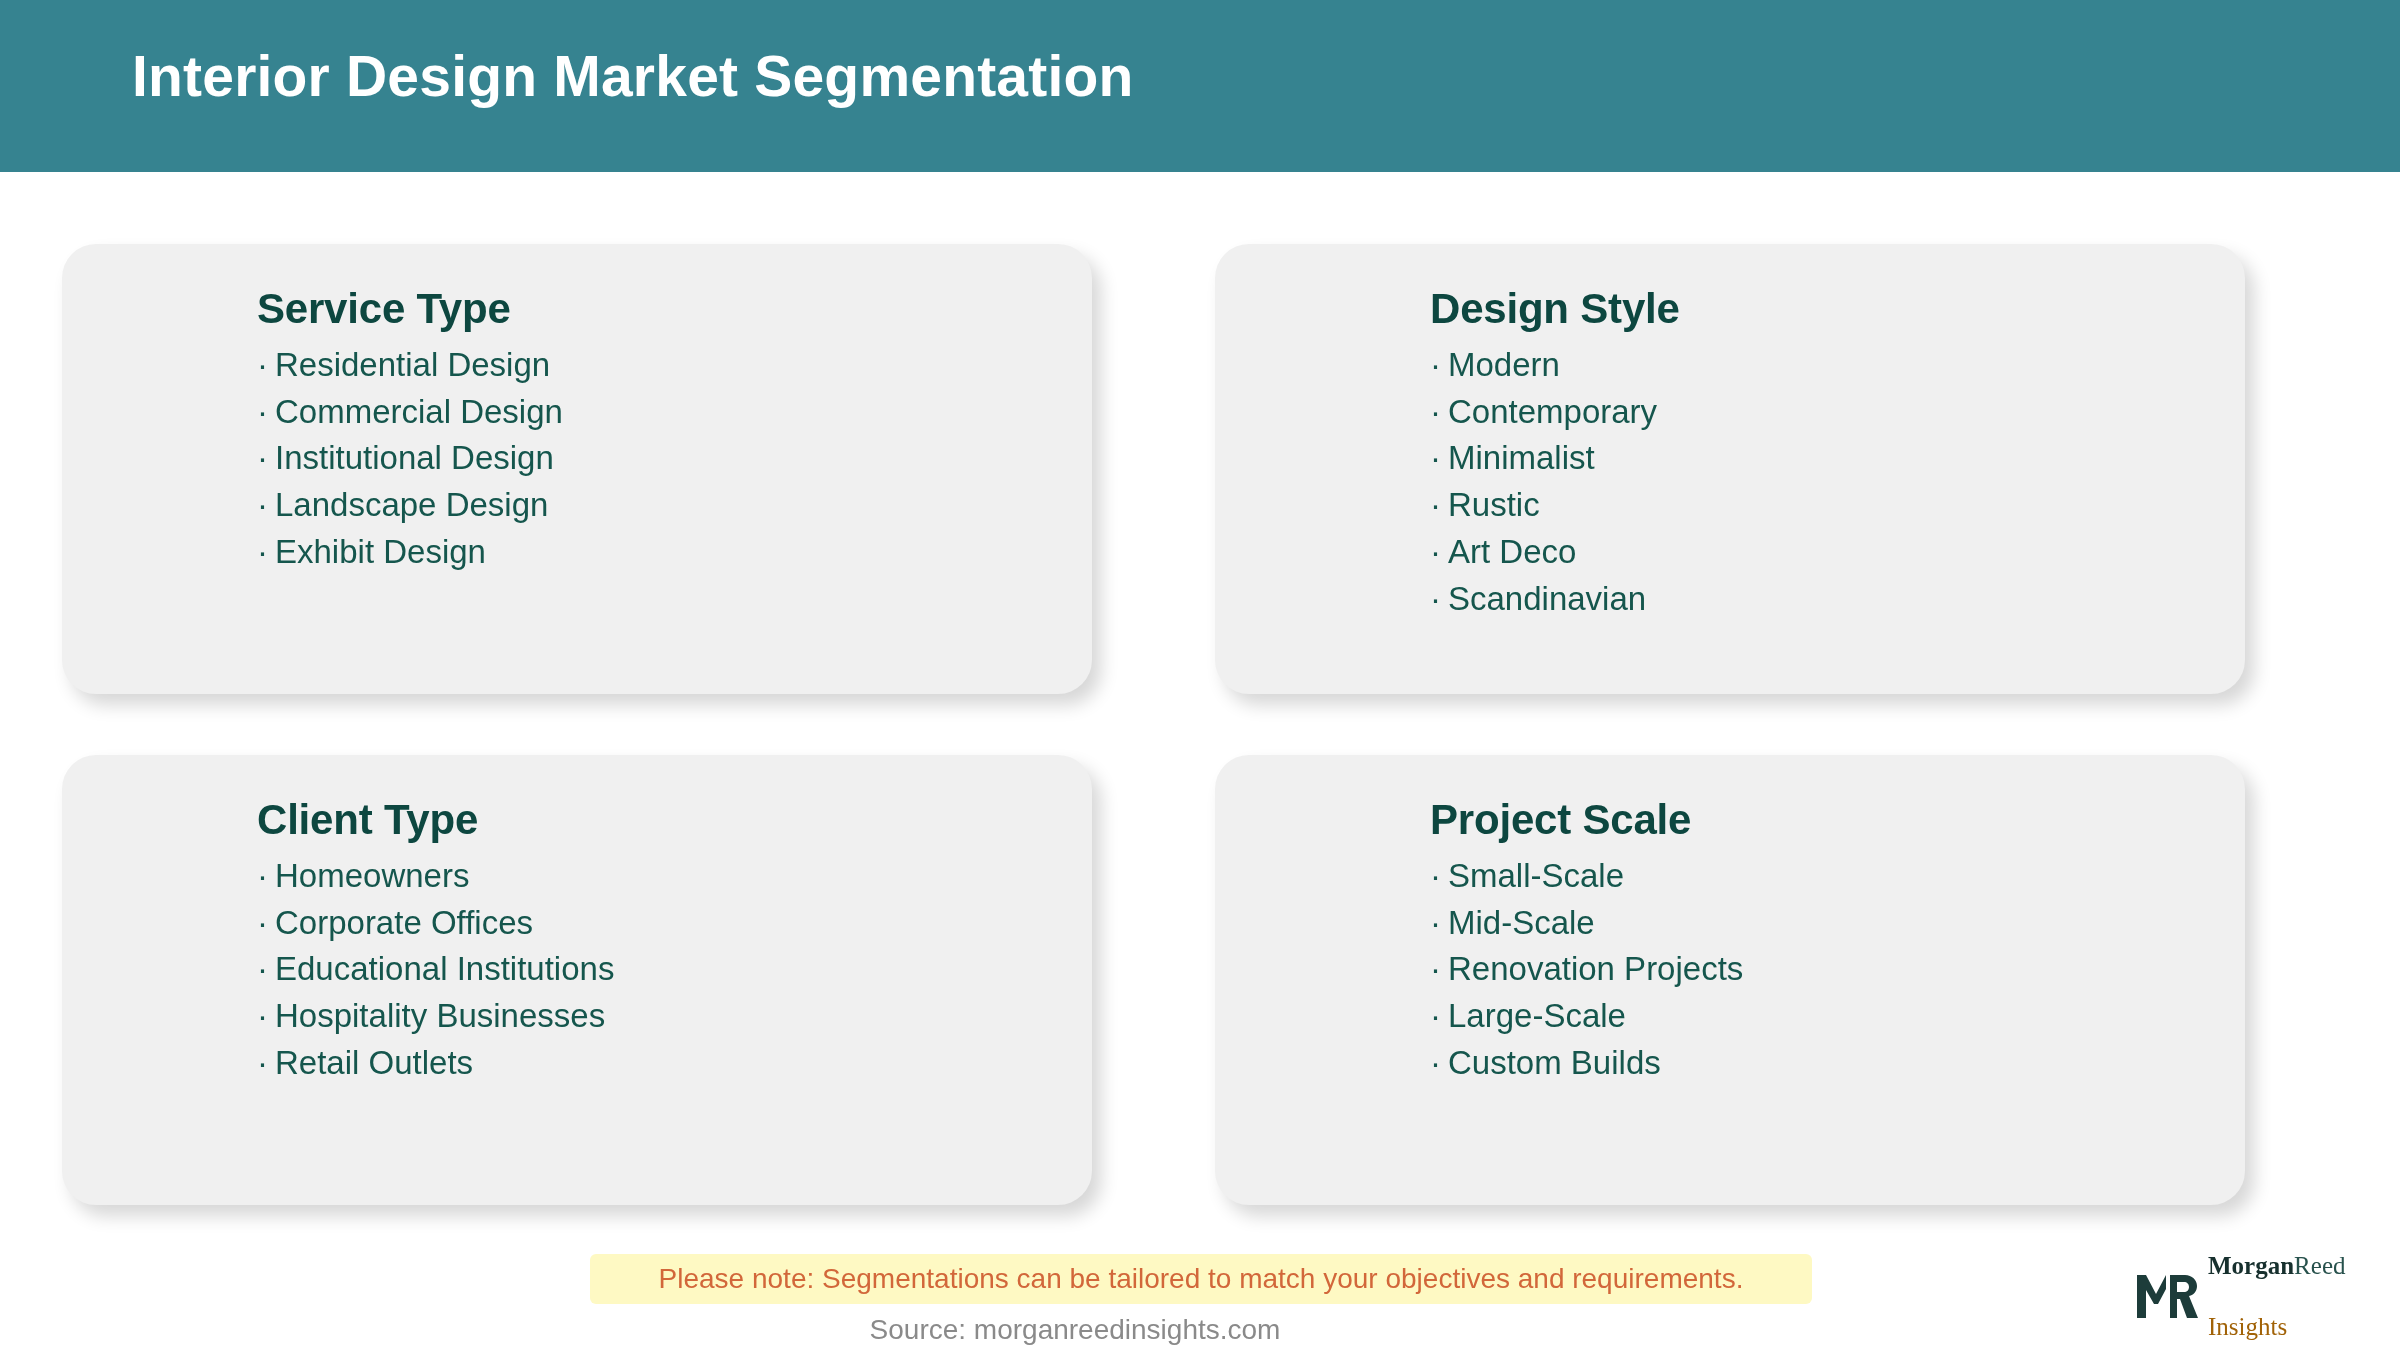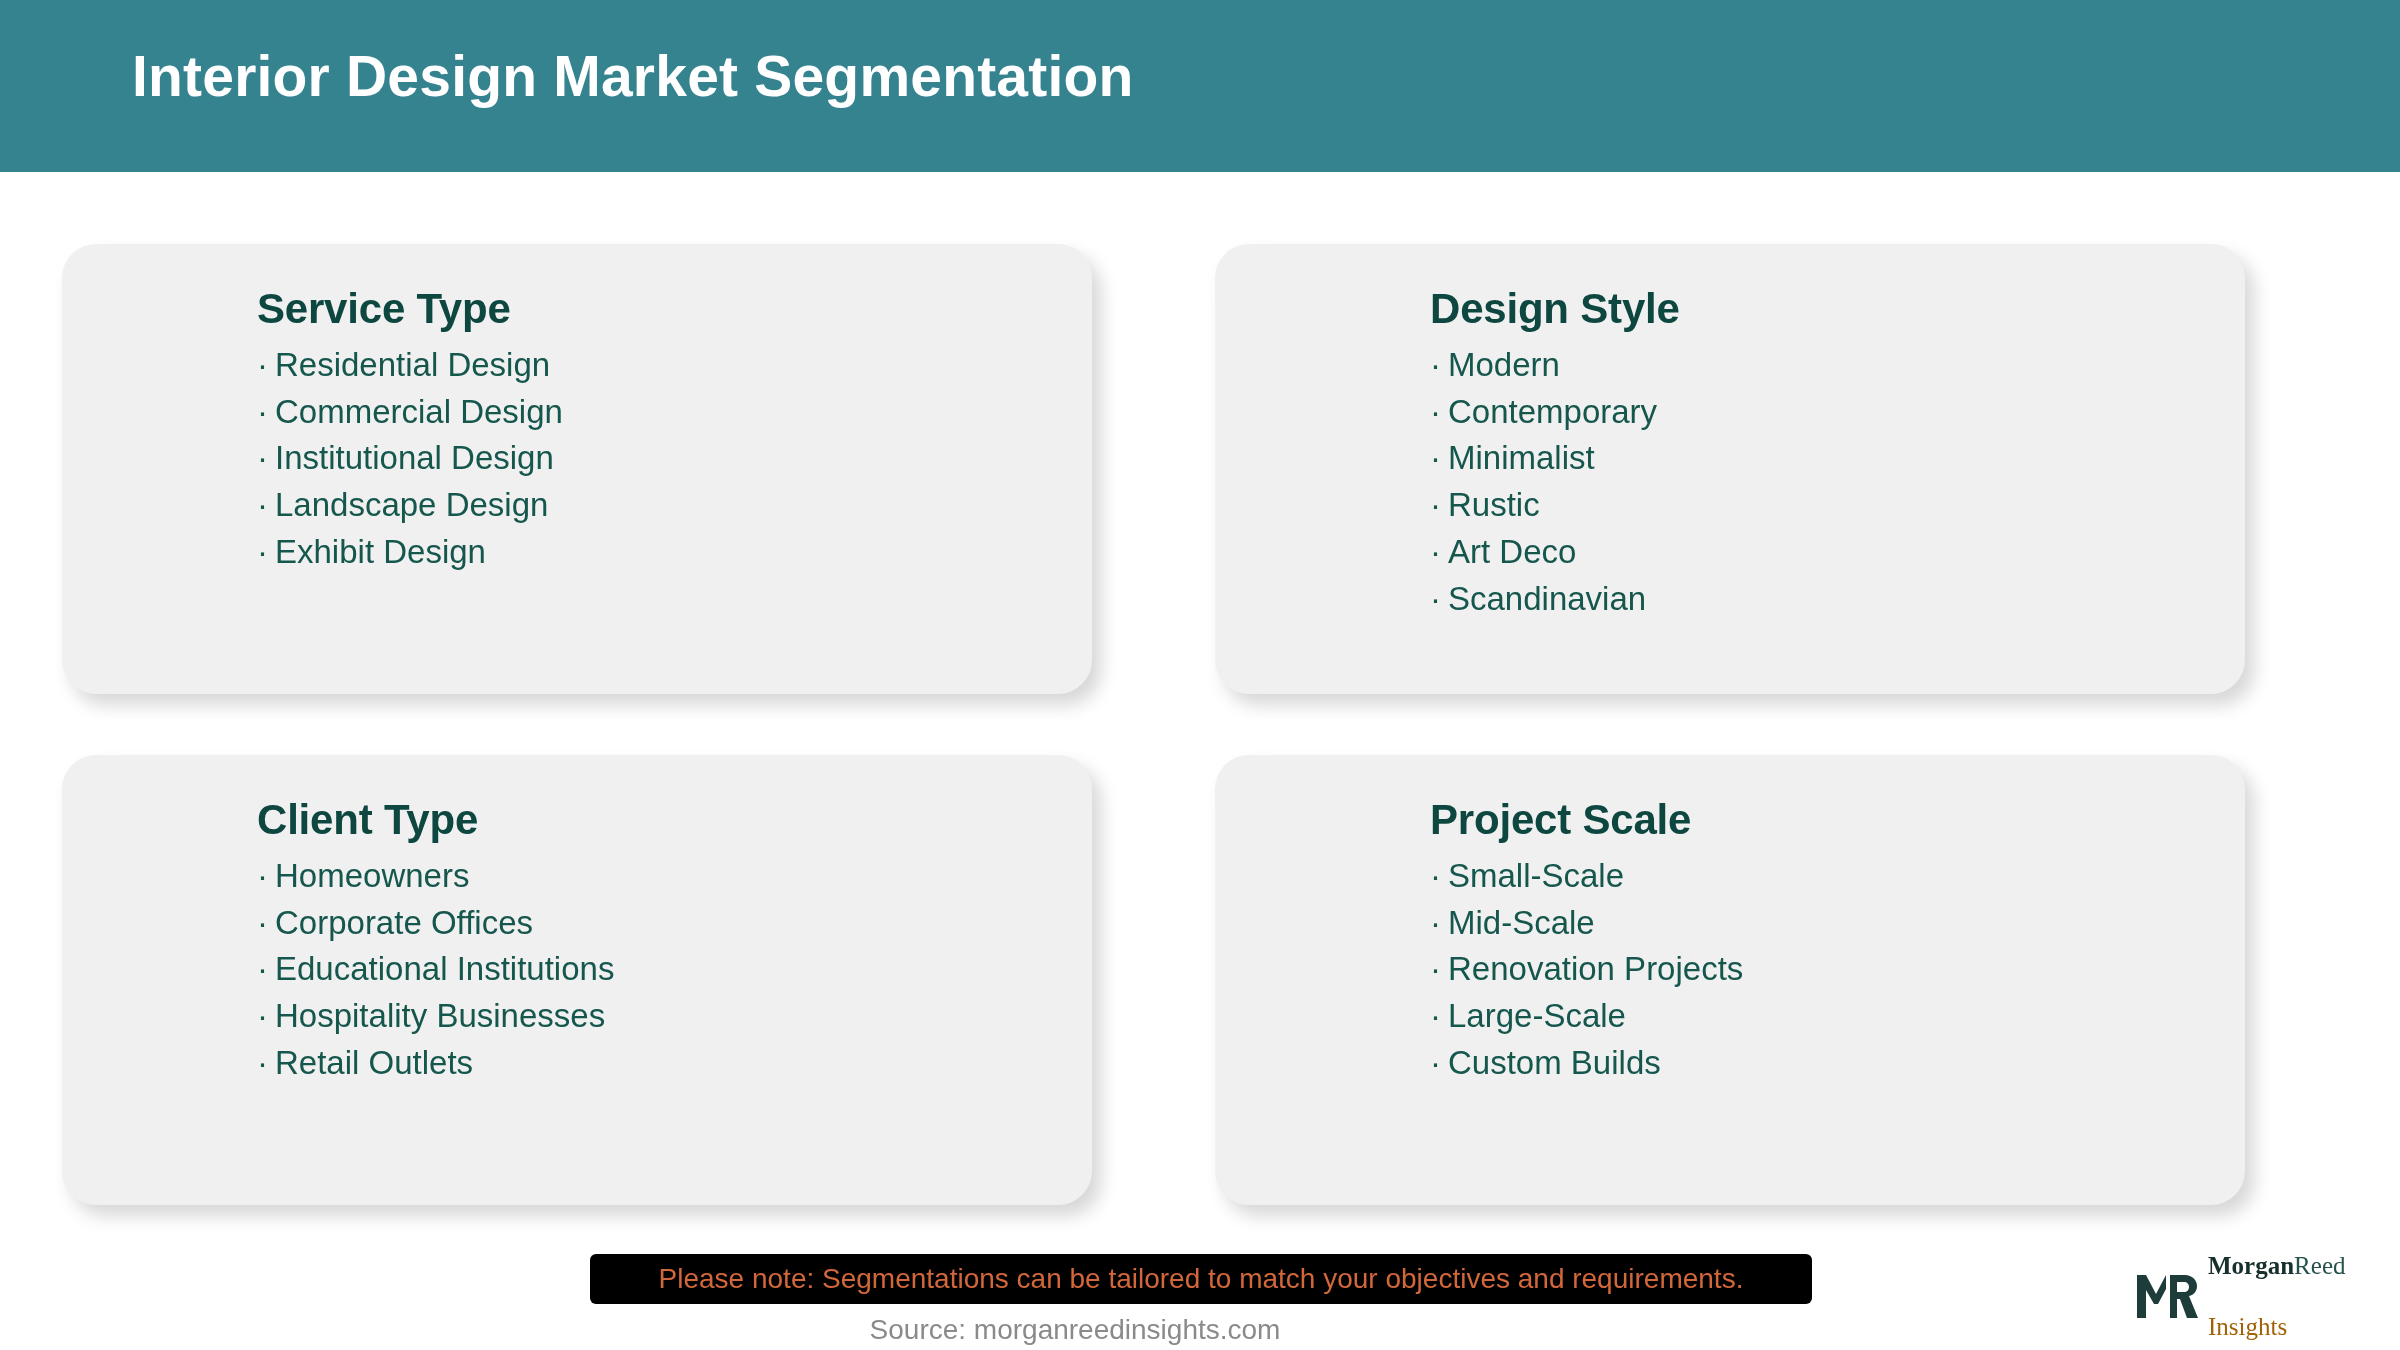--- a/index.html
+++ b/index.html
@@ -103,21 +103,21 @@
     top: 1222px;
     width: 2400px;
     height: 128px;
   }
   .note-box {
     position: absolute;
     left: 590px;
     top: 32px;
     width: 1222px;
     height: 50px;
-    background: #000000;
+    background: #fef9c3;
     border-radius: 6px;
     display: flex;
     align-items: center;
     justify-content: center;
     box-sizing: border-box;
   }
   .note-text {
     font-size: 28px;
     color: #d2673a;
     white-space: nowrap;

